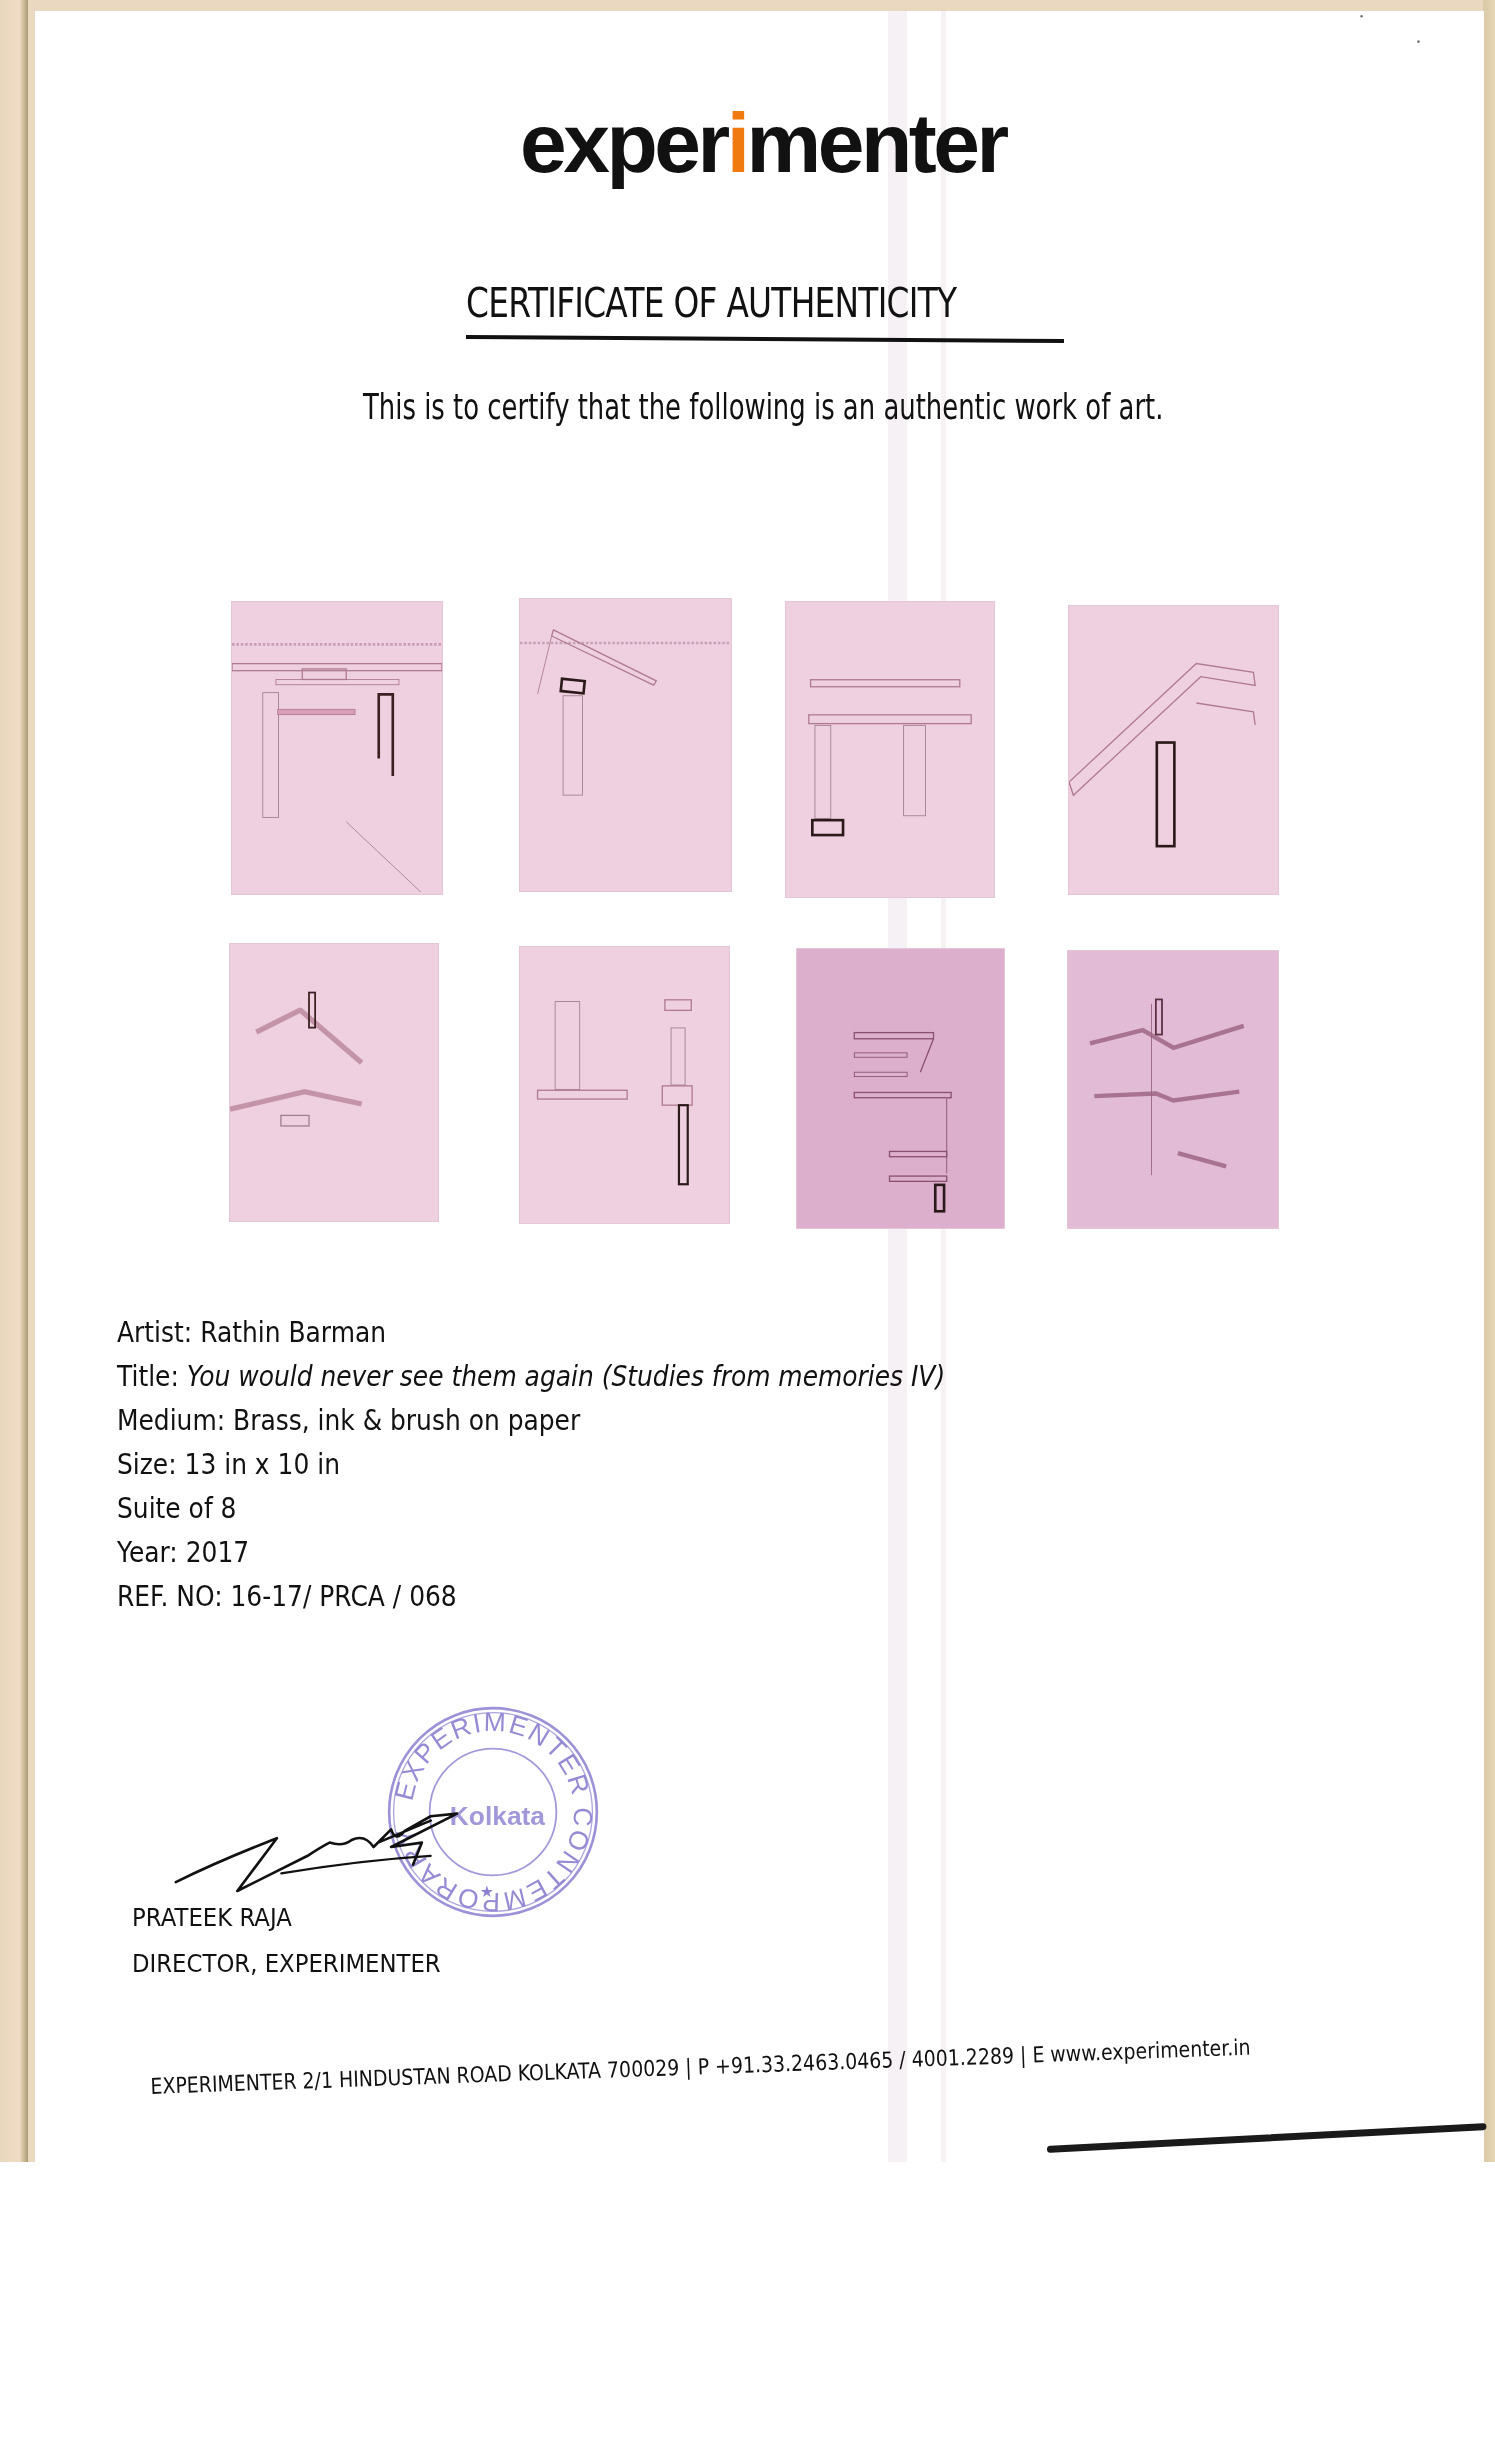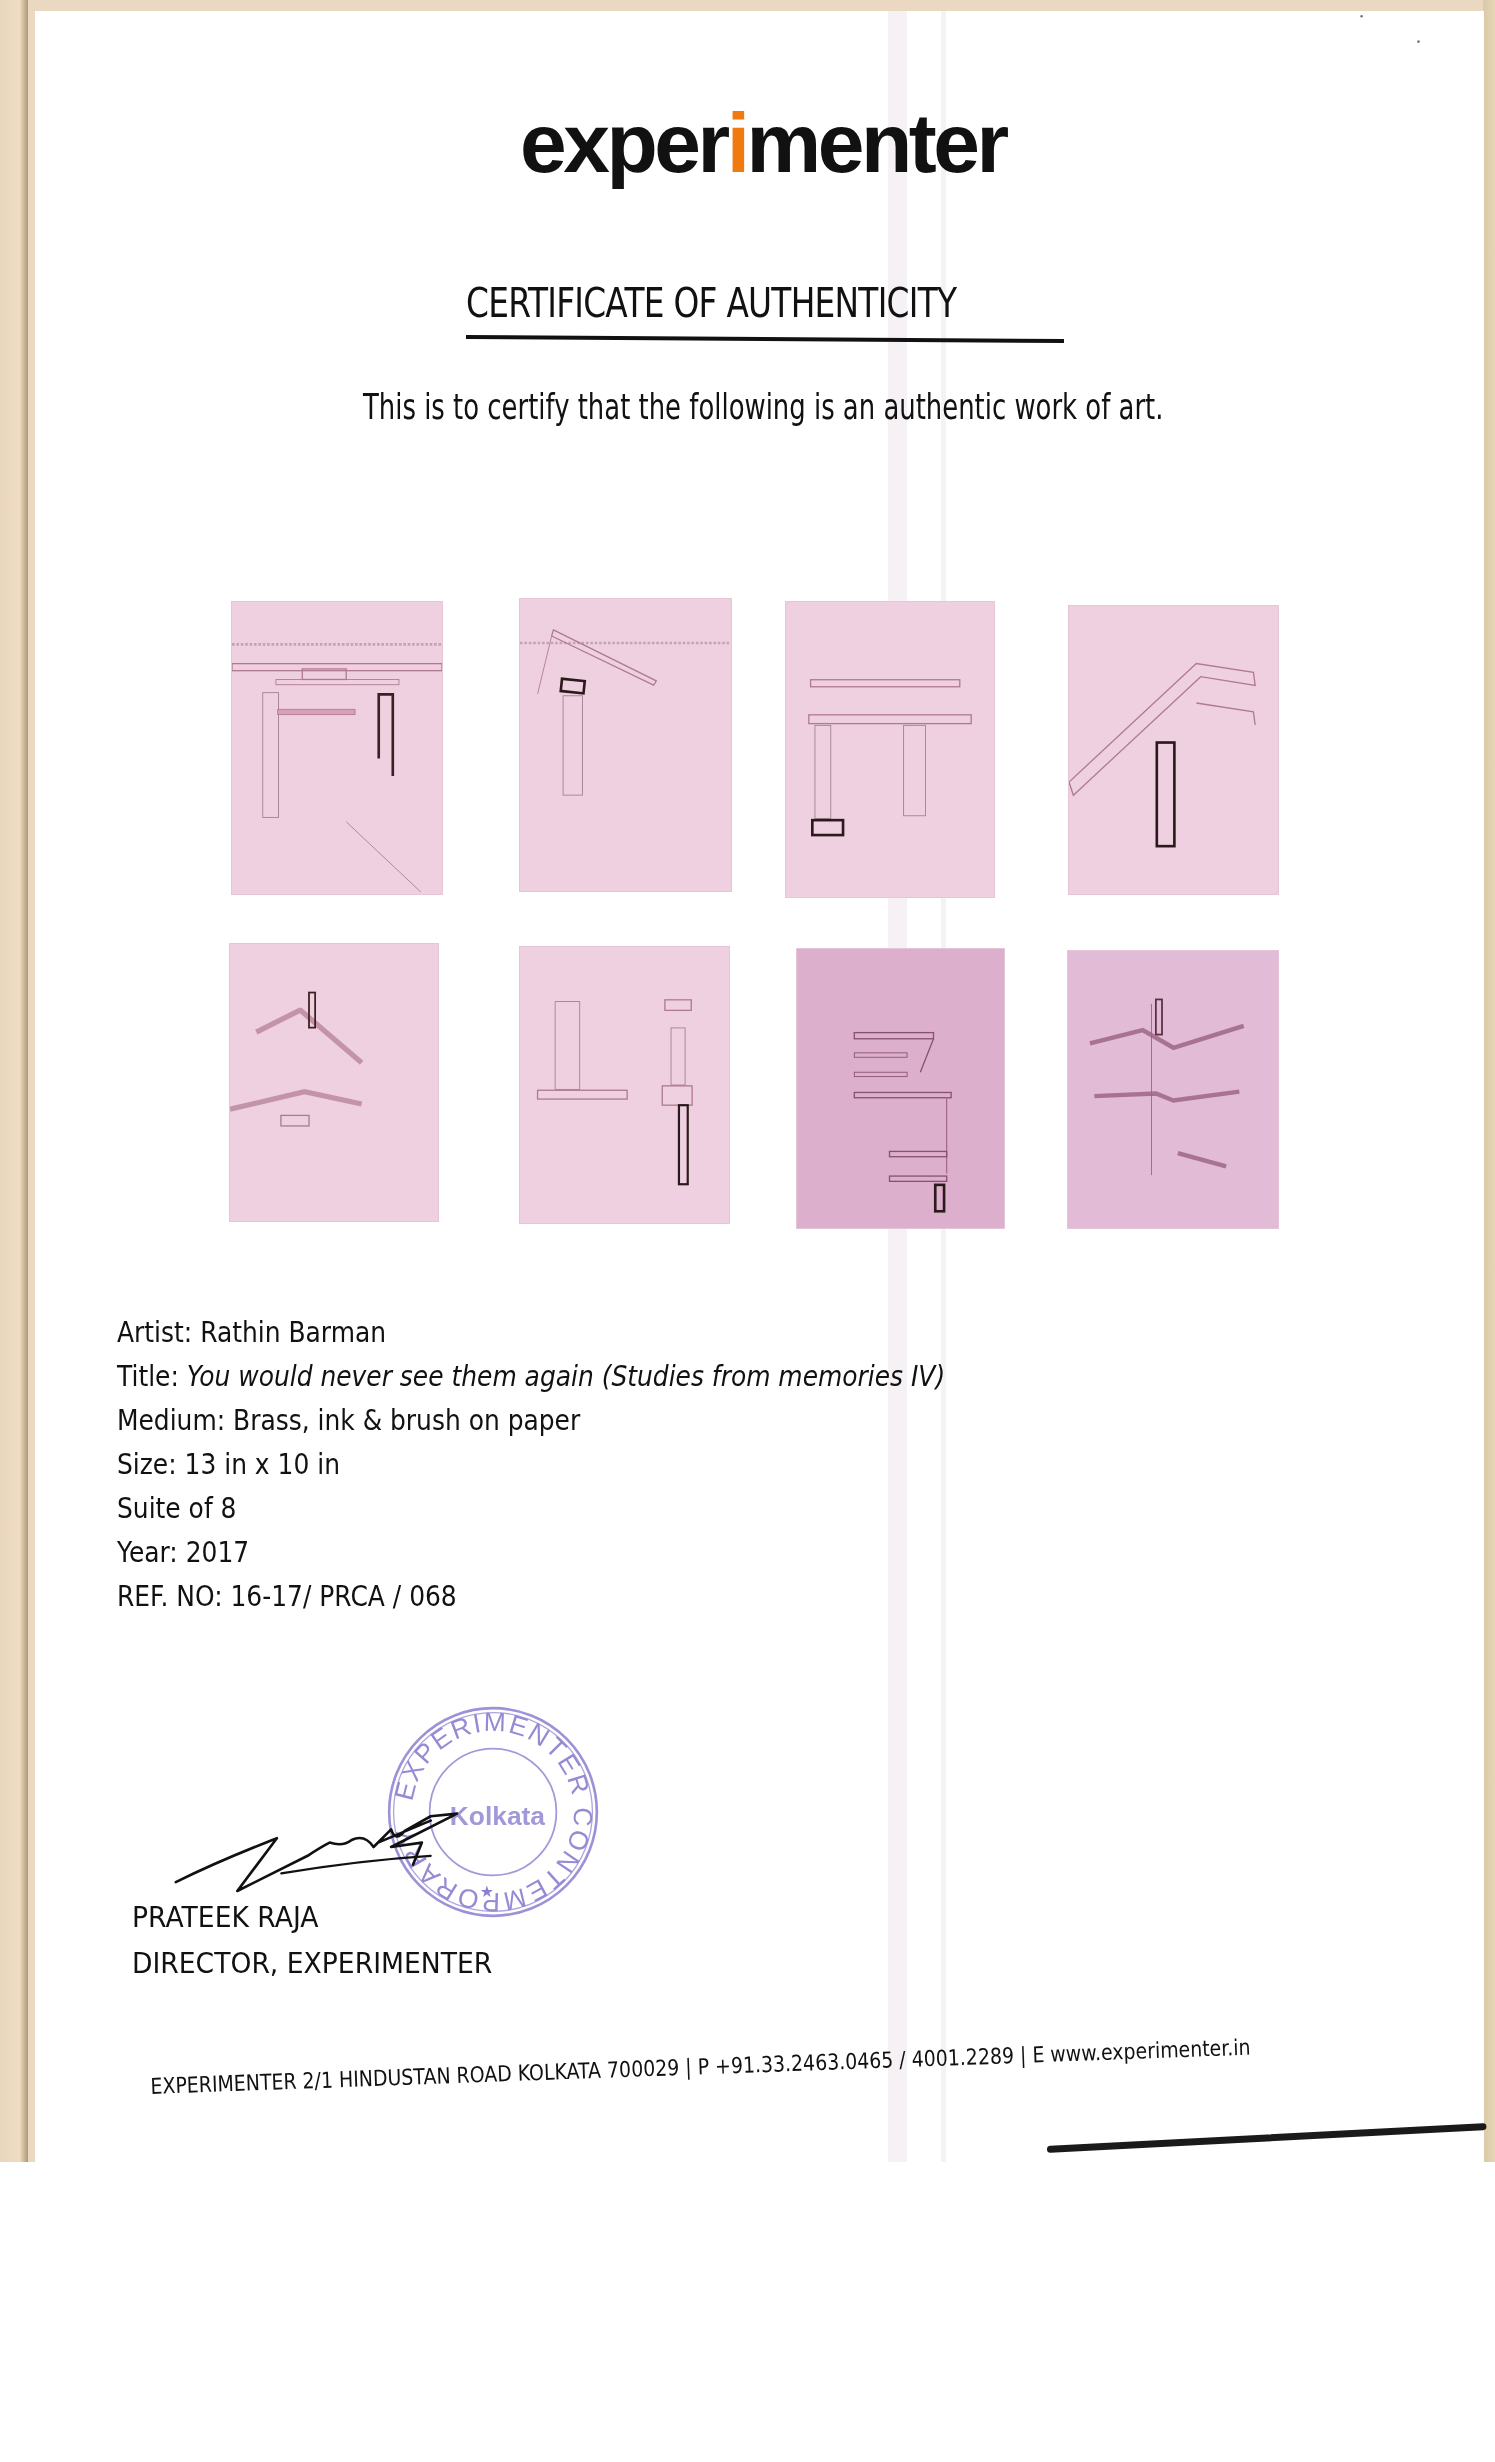--- a/index.html
+++ b/index.html
@@ -67,21 +67,21 @@
       font-size: 29px; height: 44px; line-height: 44px; white-space: nowrap;
       transform: scaleX(0.86); transform-origin: left;
     }
     .detail-line .val-italic { font-style: italic; }
     .stamp {
       position: absolute; left: 383px; top: 1702px; width: 220px; height: 220px;
     }
     .signature { position: absolute; left: 167px; top: 1794px; width: 334px; height: 106px; }
     .signer {
       position: absolute; left: 132px; top: 1895px;
-      font-family: "DejaVu Sans", sans-serif; color: #111; font-size: 28px;
+      font-family: "DejaVu Sans", sans-serif; color: #111; font-size: 24px;
     }
     .signer div { height: 46px; line-height: 46px; transform: scaleX(0.95); transform-origin: left; white-space: nowrap;}
     .footer {
       position: absolute; left: 151px; top: 2074px;
       font-family: "DejaVu Sans", sans-serif; color: #111; font-size: 22px;
       white-space: nowrap; transform: rotate(-2.05deg) scaleX(0.86); transform-origin: left bottom;
     }
     .specks { position: absolute; left: 1359px; top: 10.6px; width: 70px; height: 35px; }
   </style>
 </head>

